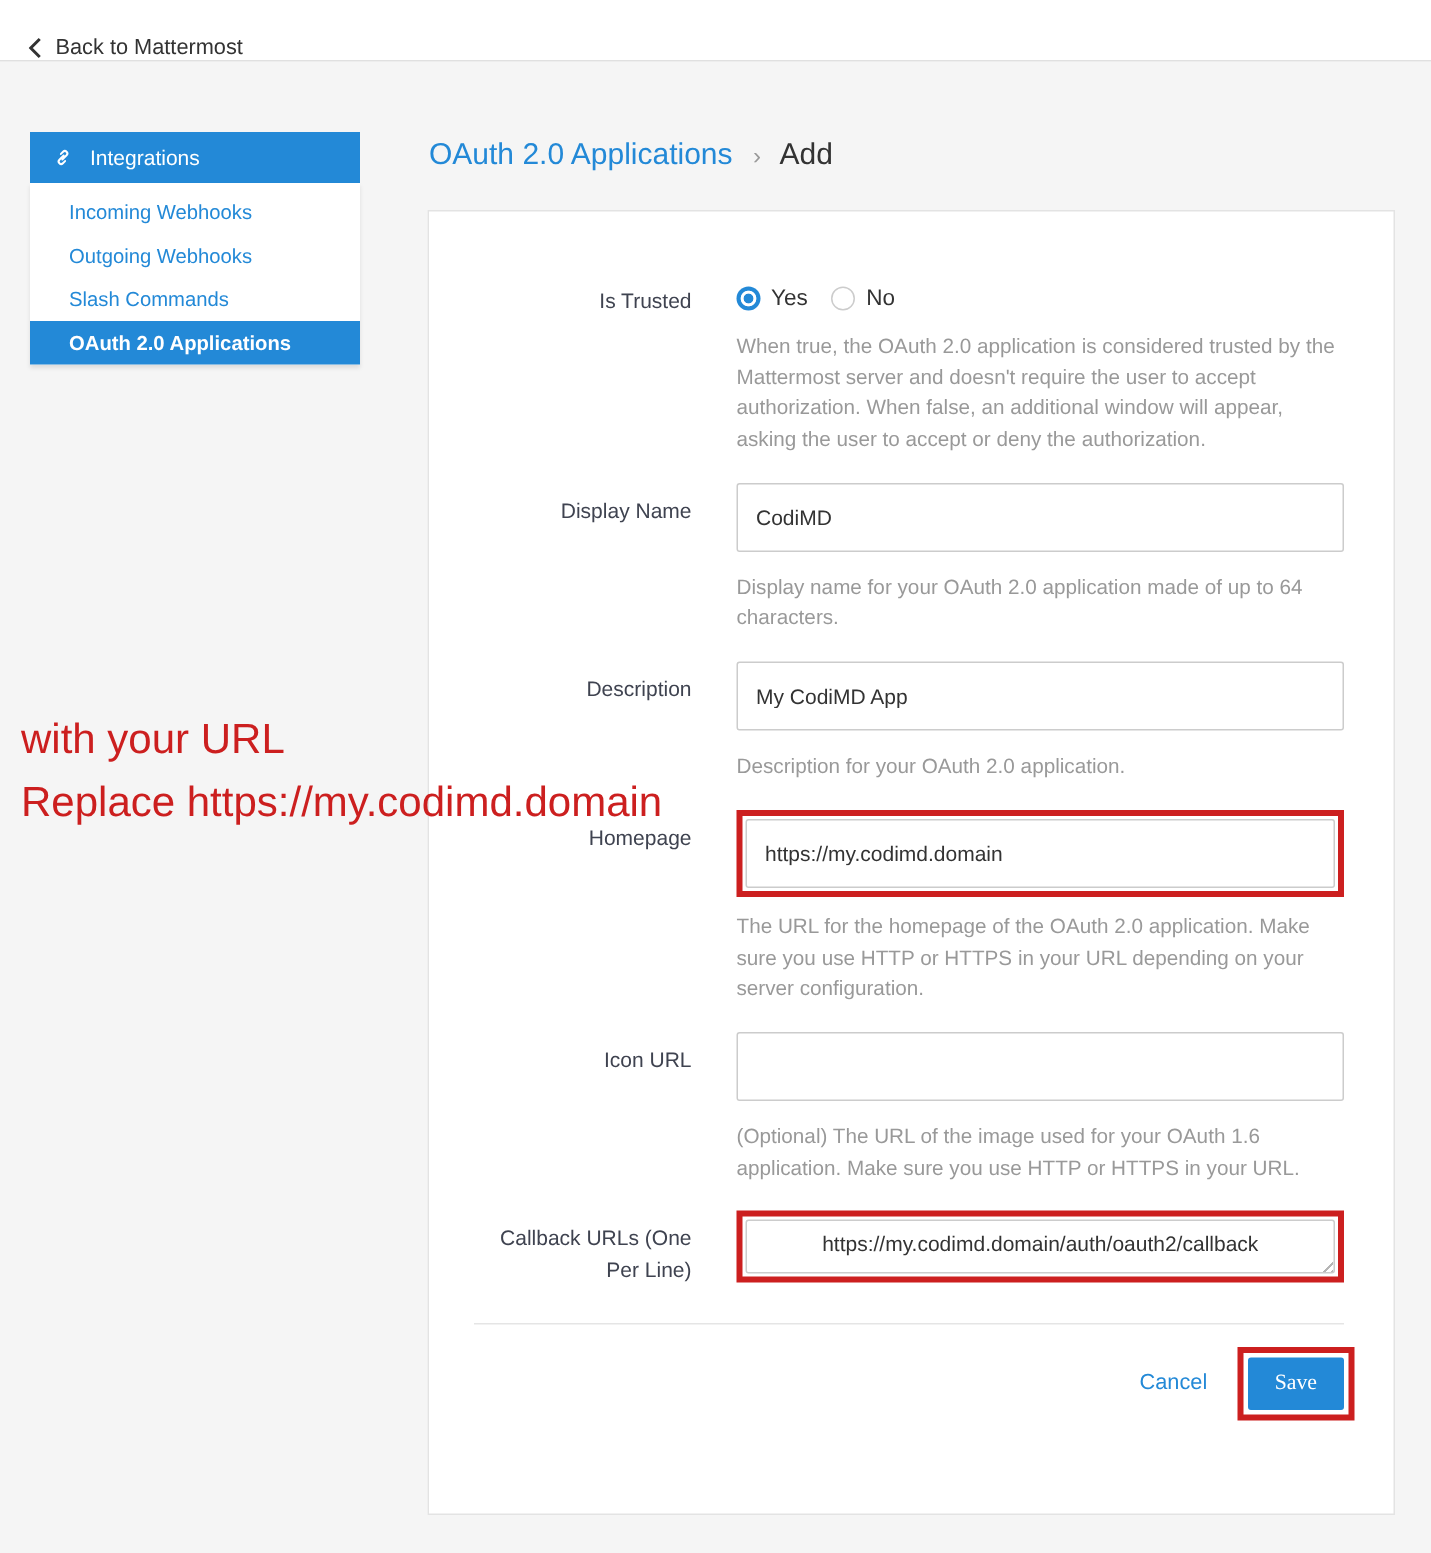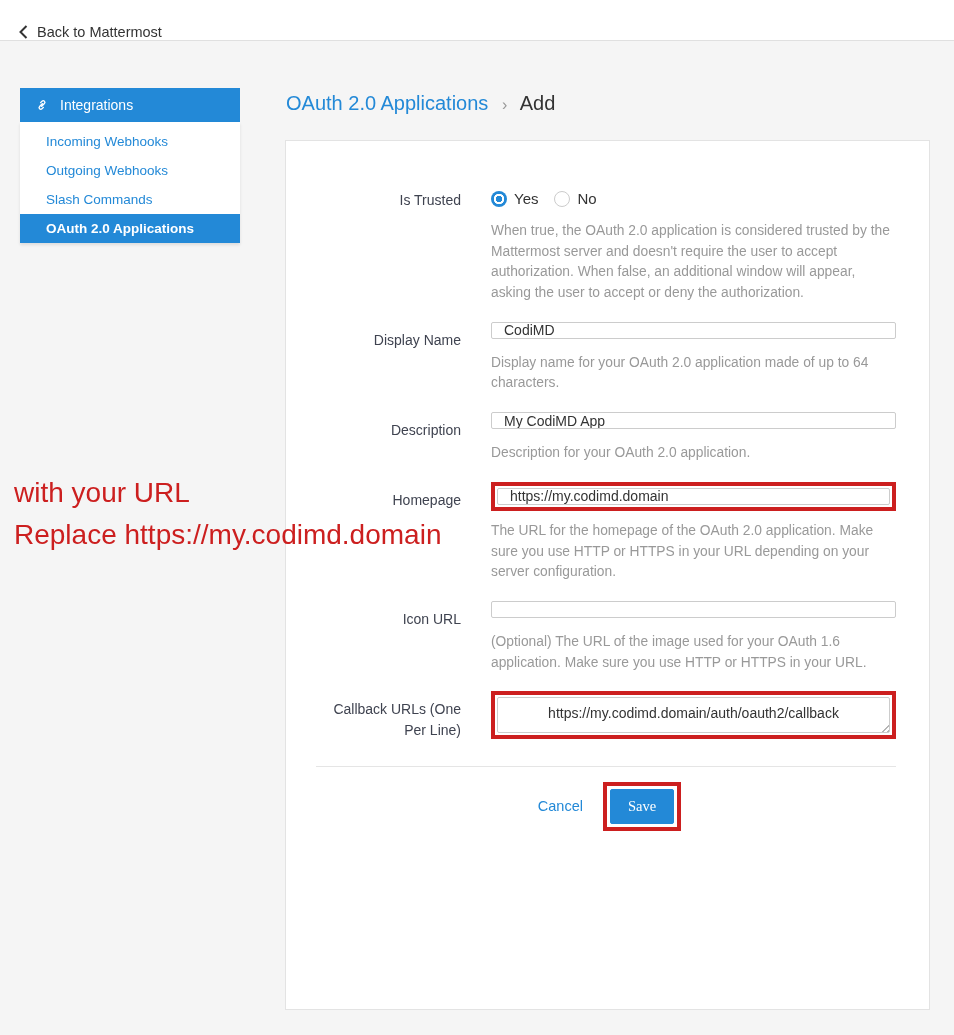--- a/index.html
+++ b/index.html
@@ -51,21 +51,21 @@
     padding: 48px 33px 30px 30px;
   }
   .form-row { display: flex; margin-bottom: 18px; }
   .form-label {
     width: 175px; flex: 0 0 175px; text-align: right; padding-right: 30px;
     padding-top: 8px; color: #3f4350; font-size: 14px; line-height: 1.45;
   }
   .form-row:first-child .form-label { padding-top: 1px; }
   .form-control-col { flex: 1; min-width: 0; }
   .text-input {
-    width: 100%; height: 17px; border: 1px solid #ccc; border-radius: 2px;
+    width: 100%; height: 46px; border: 1px solid #ccc; border-radius: 2px;
     padding: 0 12px; font-size: 14px; color: #333;
     font-family: "Liberation Sans", "DejaVu Sans", sans-serif;
     outline: none; background: #fff;
   }
   .help-text { color: #999; font-size: 13.8px; line-height: 1.5; margin-top: 14px; }
 
   
   .radio-group { display: flex; align-items: center; gap: 16px; padding-top: 1px; }
   .radio-option { display: flex; align-items: center; gap: 7px; cursor: pointer; }
   .radio-dot {
@@ -92,21 +92,21 @@
   }
   .resize-handle {
     position: absolute; right: 3px; bottom: 3px; width: 10px; height: 10px;
     background: repeating-linear-gradient(135deg, transparent 0 2px, #b5b5b5 2px 3.5px);
     clip-path: polygon(100% 0, 0 100%, 100% 100%);
   }
 
   
   .divider { border: none; border-top: 1px solid #e5e5e5; margin: 26px 0 0 0; }
   .footer-actions {
-    display: flex; justify-content: center; align-items: center; margin-top: 22px; gap: 20px;
+    display: flex; justify-content: flex-end; align-items: center; margin-top: 22px; gap: 20px;
   }
   .cancel-link { color: #2389d7; font-size: 14.5px; cursor: pointer; }
   .save-btn {
     background: #2389d7; color: #fff; border: 1px solid #2389d7; border-radius: 2px;
     font-size: 14.5px; padding: 8px 17px; cursor: pointer;
     font-family: Liberation Serif, serif;
   }
   .save-red-box { display: inline-block; border: 4px solid #cc1f1f; padding: 3px; margin: -7px; margin-left: 0; }
 </style>
 </head>

